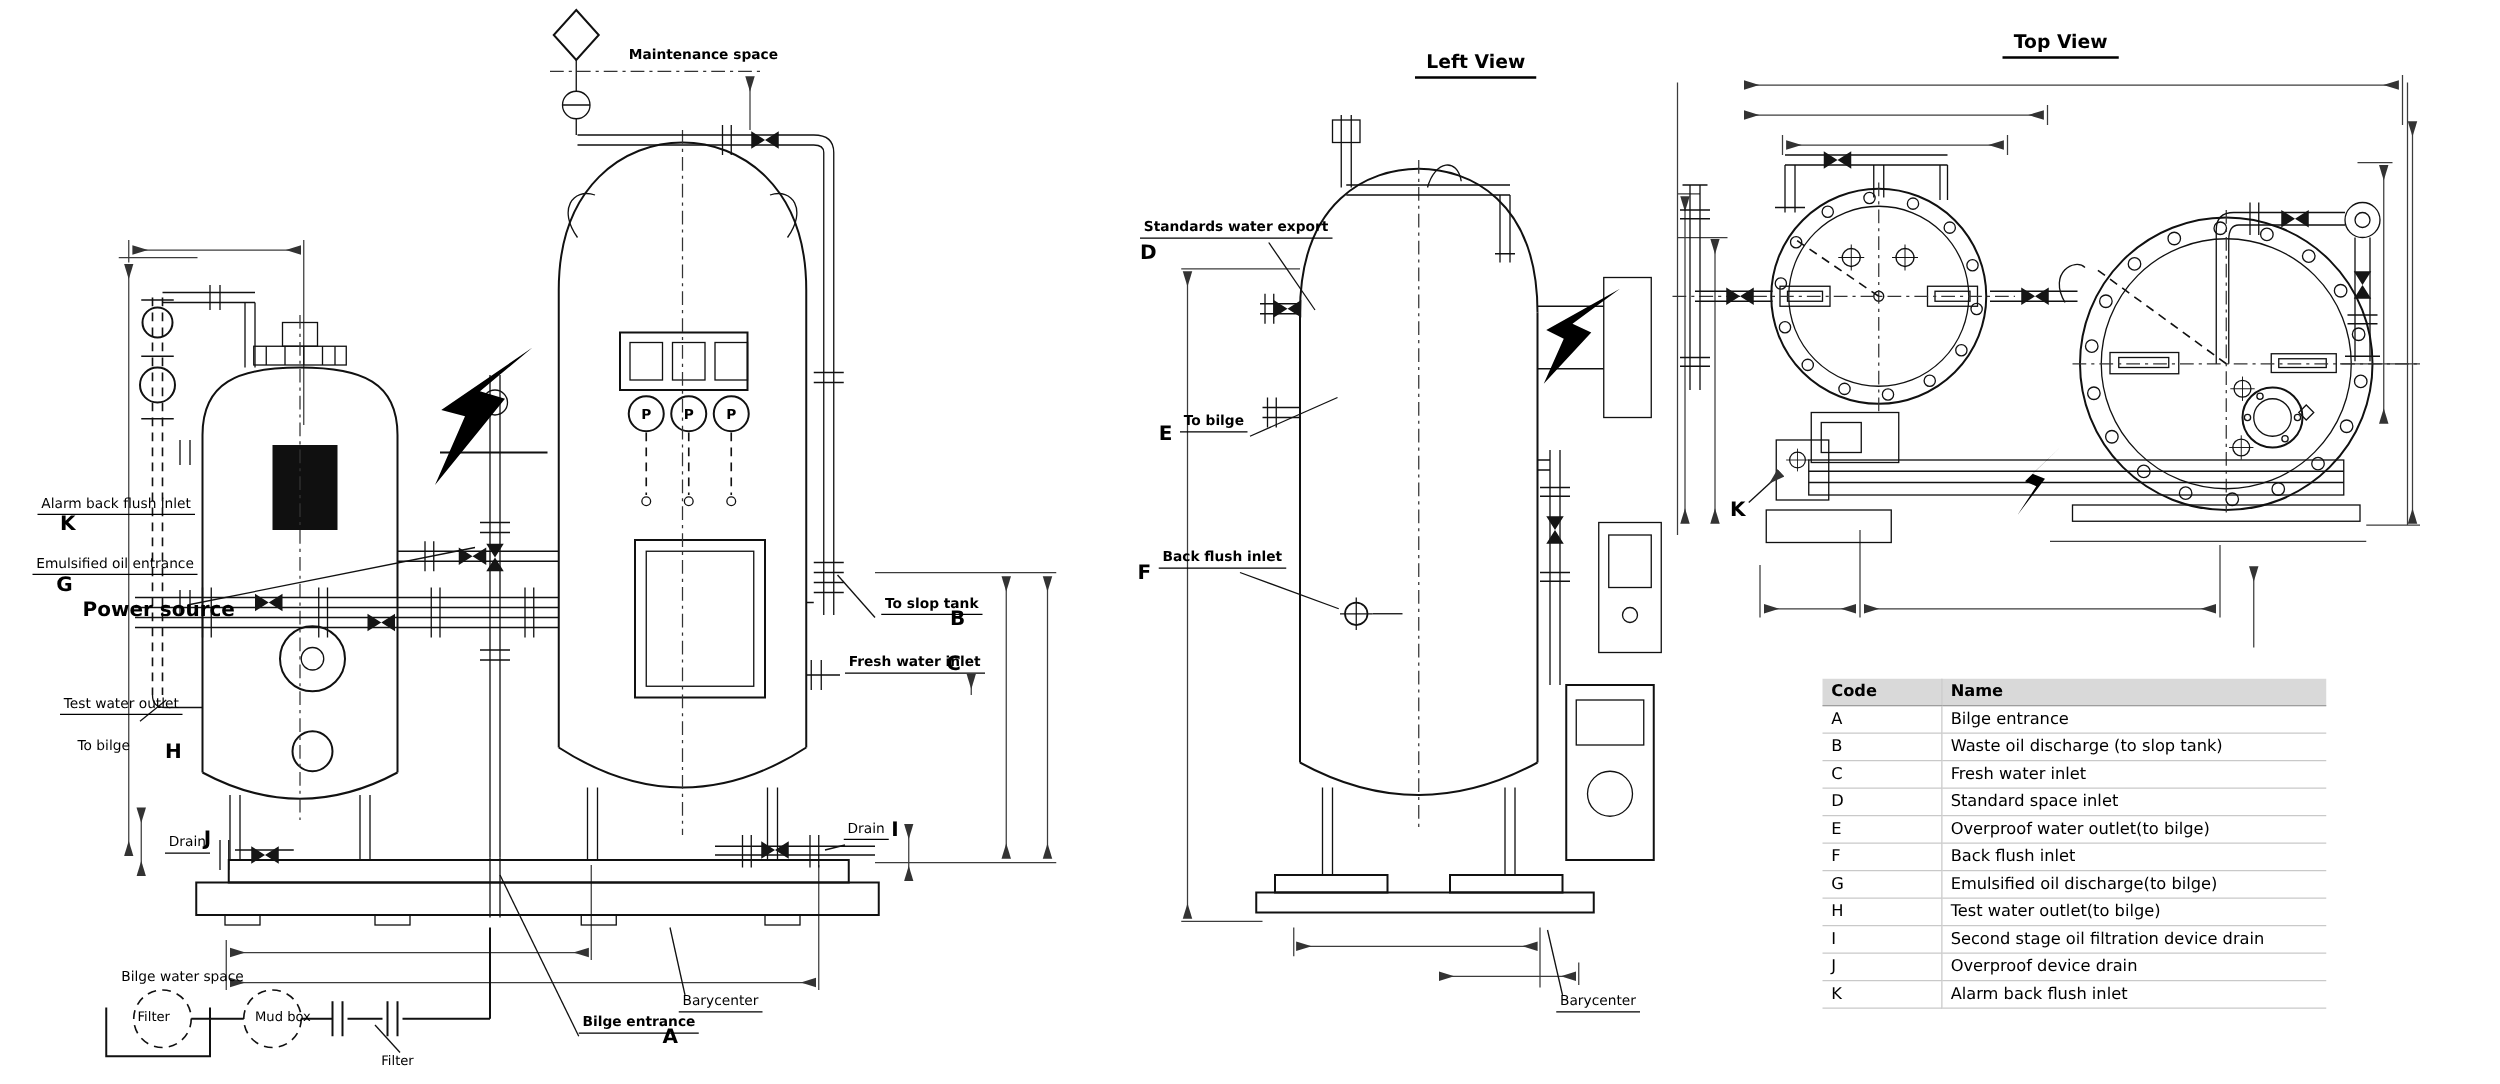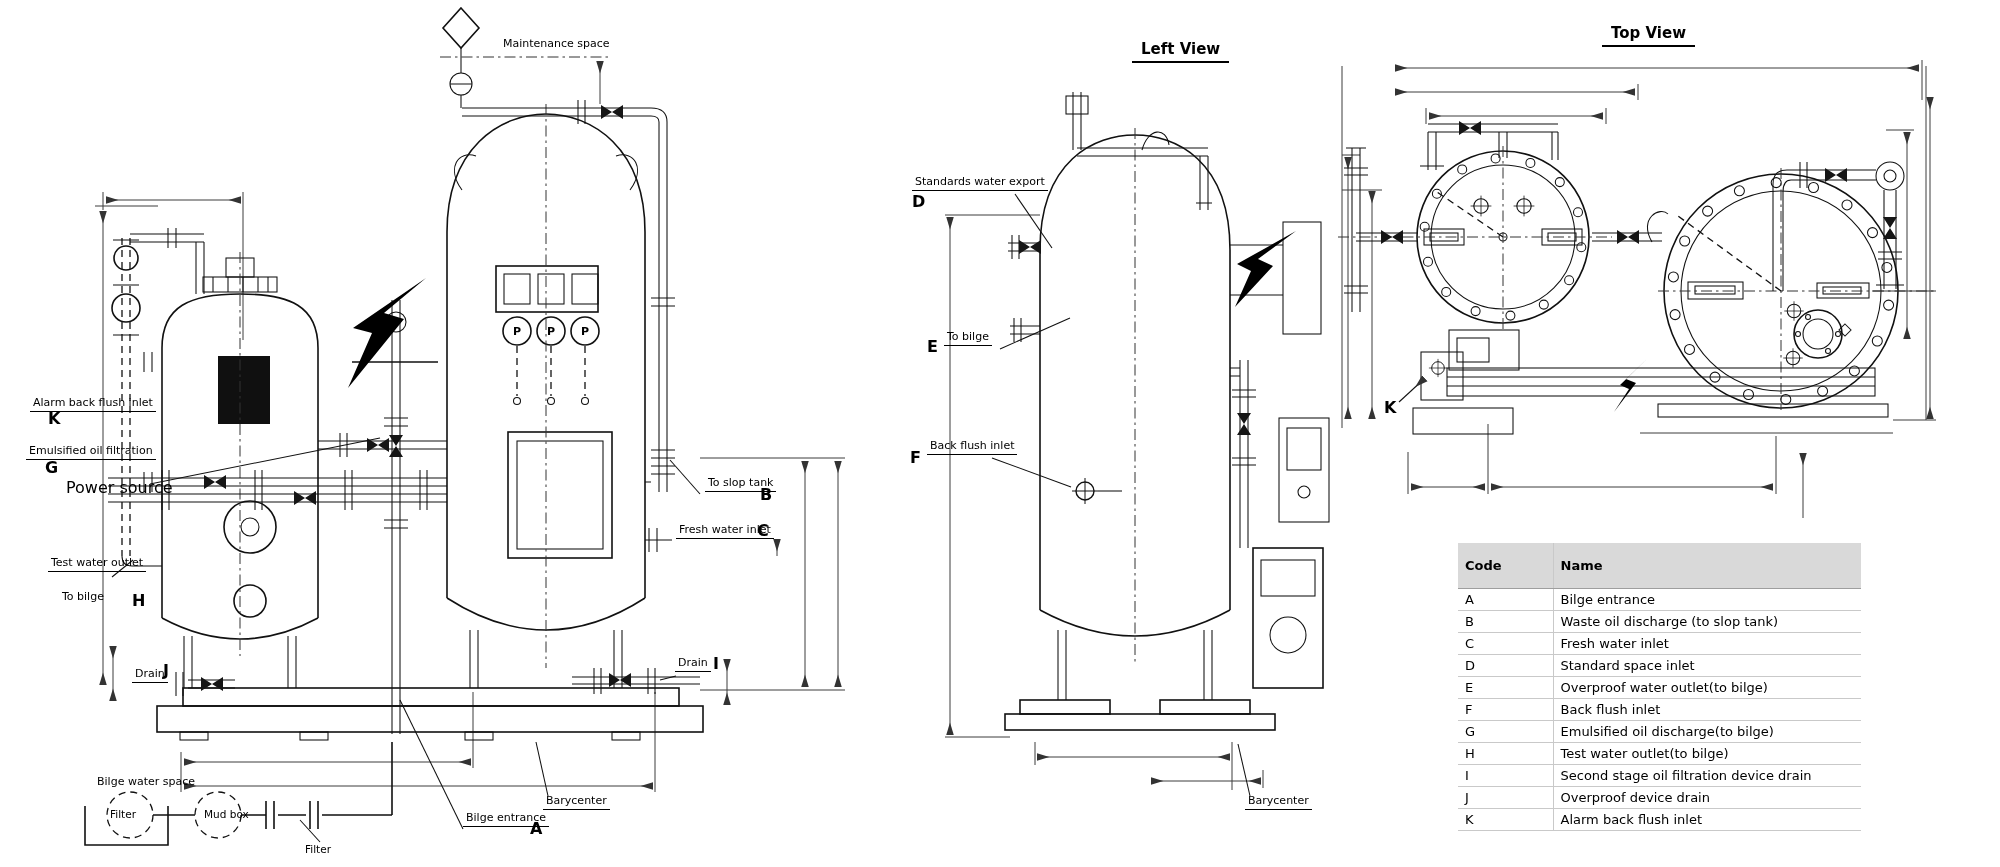--- a/index.html
+++ b/index.html
@@ -1,30 +1,30 @@
 <!DOCTYPE html>
 <html><head>
 <meta charset="utf-8">
 <style>
   *{box-sizing:border-box}
   html,body{margin:0;padding:0;background:#fff}
   #stage{position:relative;width:2000px;height:867px;background:#fff;overflow:hidden;
          font-family:"DejaVu Sans",sans-serif;color:#000}
   #draw{position:absolute;left:0;top:0}
   .lbl{position:absolute;font-size:11px;line-height:1.15;white-space:nowrap;color:#000}
-  .b{font-weight:normal}
+  .b{font-weight:bold}
   .s10{font-size:10.5px}
   .s12{font-size:16px}
   .ul{border-bottom:1.4px solid #000;padding:0 3px 1px 3px}
   .code{position:absolute;font-size:16px;font-weight:600;white-space:nowrap}
   .vtitle{position:absolute;font-size:15px;font-weight:bold;border-bottom:2px solid #000;
           padding:0 9px 3px 9px;white-space:nowrap}
   table.legend{position:absolute;left:1458px;top:543px;width:403px;border-collapse:collapse;
           font-family:"DejaVu Sans",sans-serif;font-size:13px;background:#fff;table-layout:fixed}
-  table.legend th{background:#d9d9d9;text-align:left;font-weight:bold;padding:15px 7px;
+  table.legend th{background:#d9d9d9;text-align:left;font-weight:bold;padding:3px 7px;
           border-bottom:1px solid #9e9e9e}
   table.legend td{padding:3px 7px;border-bottom:1px solid #c9c9c9;overflow:hidden;white-space:nowrap}
   table.legend th:first-child,table.legend td:first-child{width:95px;border-right:1px solid #c9c9c9}
   .ln{stroke:#111;stroke-width:1.6;fill:none}
   .tn{stroke:#111;stroke-width:1.05;fill:none}
   .dim{stroke:#3c3c3c;stroke-width:1;fill:none}
   .cl{stroke:#333;stroke-width:1;fill:none;stroke-dasharray:11 4 2.5 4}
   .dsh{stroke:#111;stroke-width:1.3;fill:none;stroke-dasharray:7 5}
   .gp{font:bold 11px "DejaVu Sans",sans-serif;fill:#000;text-anchor:middle}
 </style>
@@ -338,21 +338,21 @@
       <path class="tn" marker-end="url(#ah)" d="M1399,402 L1424,379"></path>
     </g>
 
     <path d="M1648,358 L1626,379 L1636,383 L1614,412 L1629,389 L1620,385 Z" fill="#000"></path>
   </g>
 </svg>
 
 <span class="lbl b" style="left:503px;top:38px">Maintenance space</span>
 <span class="lbl ul" style="left:30px;top:397px">Alarm back flush inlet</span>
 <span class="code" style="left:48px;top:409px">K</span>
-<span class="lbl ul" style="left:26px;top:445px">Emulsified oil filtration</span>
+<span class="lbl ul" style="left:26px;top:445px">Emulsified oil entrance</span>
 <span class="code" style="left:45px;top:458px">G</span>
 <span class="lbl b s12" style="left:66px;top:479px">Power source</span>
 <span class="lbl ul" style="left:48px;top:557px">Test water outlet</span>
 <span class="lbl" style="left:62px;top:591px">To bilge</span>
 <span class="code" style="left:132px;top:591px">H</span>
 <span class="lbl ul" style="left:132px;top:668px">Drain</span>
 <span class="code" style="left:163px;top:661px">J</span>
 <span class="lbl b ul" style="left:705px;top:477px">To slop tank</span>
 <span class="code" style="left:760px;top:485px">B</span>
 <span class="lbl b ul" style="left:676px;top:524px">Fresh water inlet</span>

